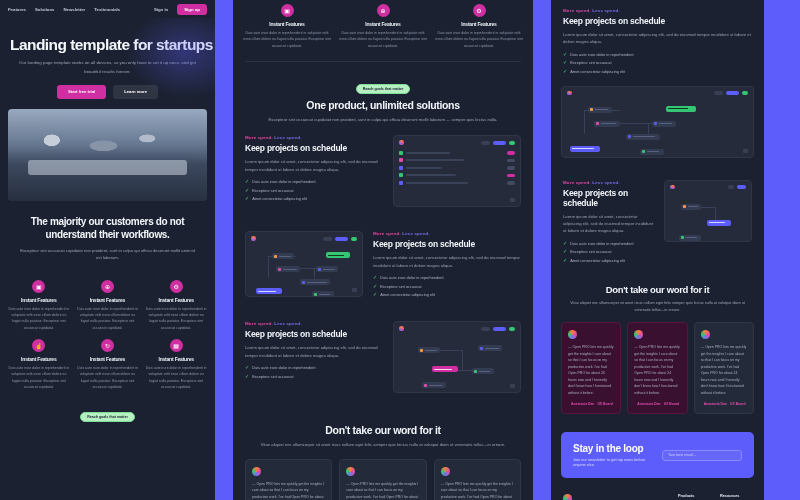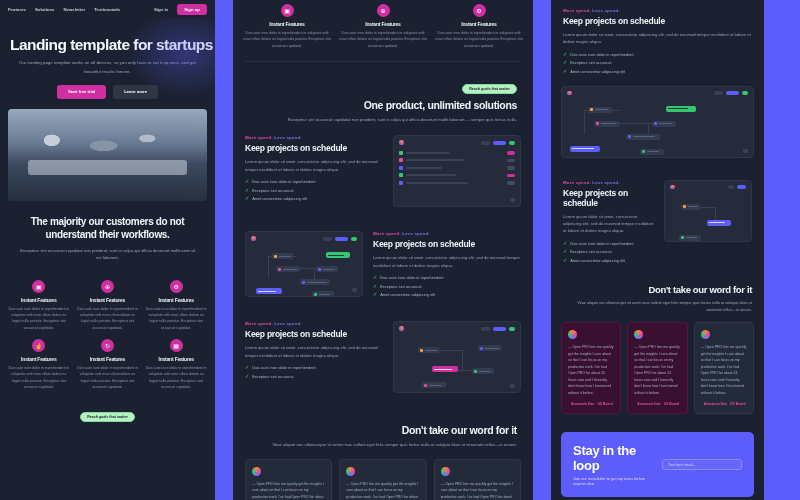--- a/index.html
+++ b/index.html
@@ -66,21 +66,21 @@
          display:flex; align-items:center; justify-content:center; color:#fff; font-size:6px; }
   .fcard .h3 { font-size:5px; margin-bottom:3px; }
   .fcard .tiny { font-size:3.5px; }
 
   .badge { display:inline-block; font-size:3.6px; font-weight:bold; color:#1b2130;
      background:#b6f0c2; border:1px solid #7fdd9a; border-radius:7px; padding:2px 6px; }
 
   
   .b-top-grid { display:grid; grid-template-columns:repeat(3,1fr); gap:8px; padding:4px 10px 12px; }
   .b-divider { height:1px; background:#2a3142; margin:0 12px; }
-  .b-sec { text-align:right; padding:14px 16px 0; }
+  .b-sec { text-align:center; padding:14px 16px 0; }
   .b-sec h2 { font-size:10.5px; font-weight:bold; color:#f2f5fa; letter-spacing:-0.35px; margin-top:5px;}
   .b-sec p { font-size:4.2px; color:#9aa4b8; line-height:1.8; margin-top:5px; }
 
   .feat { display:flex; gap:10px; align-items:flex-start; padding:12px 12px; }
   .feat.rev { flex-direction:row-reverse; }
   .feat-txt { flex:1; }
   .feat-txt h3 { font-size:8.5px; font-weight:bold; color:#f2f5fa; letter-spacing:-0.25px; margin:3px 0 5px; }
   .feat-txt p { font-size:4.2px; color:#98a2b6; line-height:1.75; }
   .ticks { margin-top:6px; display:flex; flex-direction:column; gap:3.5px; }
   .tick { display:flex; align-items:center; gap:3px; font-size:3.9px; color:#aab3c5; }
@@ -120,21 +120,21 @@
   .tav { width:9px; height:9px; border-radius:50%;
       background:conic-gradient(#ff7a3d,#e14ba8,#7b6ff0,#35c673,#ff7a3d); margin-bottom:5px; }
   .tq { font-size:3.5px; color:#a7b0c2; line-height:1.85; }
   .tmeta { margin-top:6px; font-size:3.4px; font-weight:bold; color:#e8ecf4; }
   .tmeta span { color:#e14ba8; font-weight:bold; margin-left:3px; }
 
   
   .cta { margin:10px 10px 12px; background:#5D5DFB; border-radius:5px; padding:11px 12px;
          display:flex; align-items:center; gap:8px; }
   .cta-l { flex:1; }
-  .cta-l h3 { font-size:13px; font-weight:bold; color:#fff; letter-spacing:-0.25px; }
+  .cta-l h3 { font-size:10px; font-weight:bold; color:#fff; letter-spacing:-0.25px; }
   .cta-l p { font-size:3.9px; color:#dcdcff; margin-top:3px; }
   .cta-input { flex:0 0 80px; height:11px; border:1px solid #8b8bff; border-radius:3px;
       background:rgba(255,255,255,.06); display:flex; align-items:center; padding:0 5px;
       font-size:3.6px; color:#cfcfff; }
 
   .footer { padding:4px 12px 10px; display:flex; gap:10px; }
   .f-brand { flex:0 0 105px; }
   .f-logo { width:9px; height:9px; border-radius:50%;
       background:conic-gradient(#ff7a3d,#e14ba8,#7b6ff0,#35c673,#ff7a3d); margin-bottom:5px;}
   .f-col { flex:1; }

